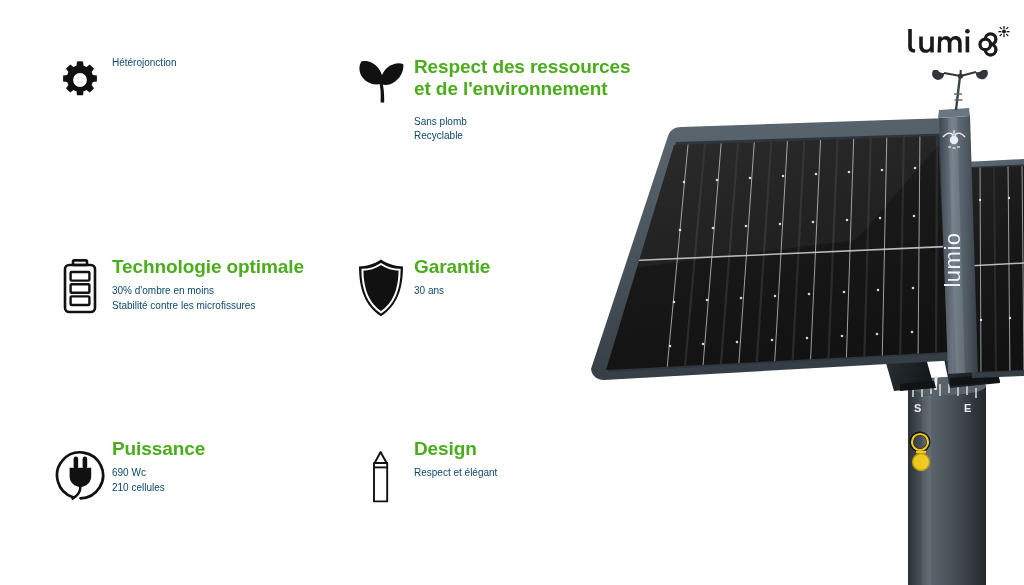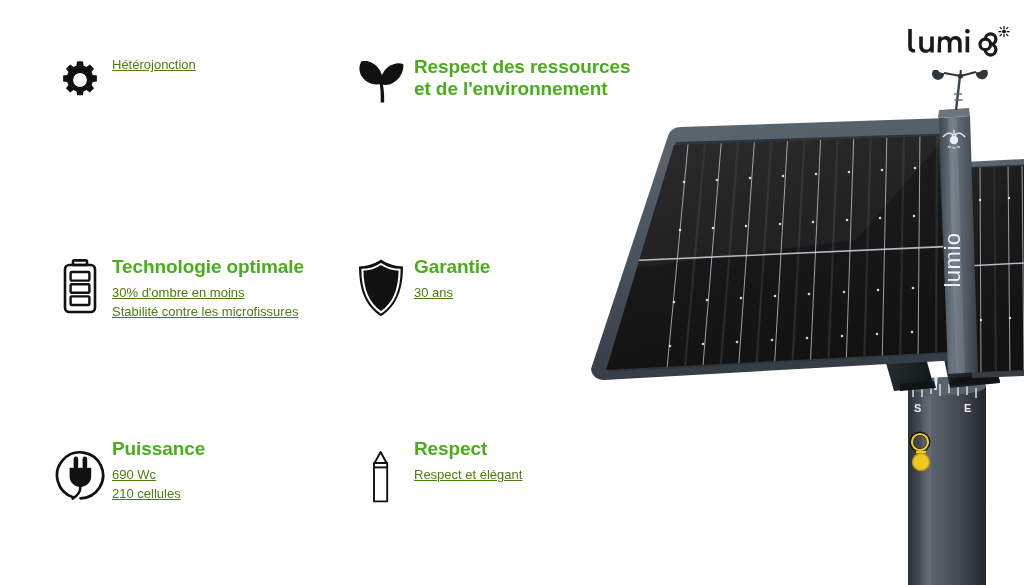--- a/index.html
+++ b/index.html
@@ -52,25 +52,24 @@
     margin: 0 0 6px 0;
     white-space: pre-line;
     letter-spacing: -0.1px;
   }
   .feature-lines {
     margin: 0;
     padding: 0;
     list-style: none;
   }
   .feature-lines li {
-    color: #4d7c0f;
-    font-size: 13px;
+    color: #0c4a6e;
+    font-size: 10px;
     line-height: 1.45;
     white-space: nowrap;
-    text-decoration: underline;
   }
 
   
   #feature-0 { left: 48px;  top: 56px;  width: 300px; }
   #feature-2 { left: 48px;  top: 256px; width: 310px; }
   #feature-4 { left: 48px;  top: 438px; width: 300px; justify-content: center; }
   
   #feature-1 { left: 348px; top: 56px;  width: 310px; }
   #feature-3 { left: 348px; top: 256px; width: 240px; }
   #feature-5 { left: 348px; top: 438px; width: 250px; }
@@ -179,20 +178,24 @@
                    C 33.9 29.3 28.6 29.9 25.3 27.9 Z"></path>
 
           <path d="M23.1 26.0 C 24.6 31.0 25.0 38.0 24.6 46.6 l3.6 0
                    C 28.4 37.6 27.6 30.4 26.1 25.2 Z"></path>
         </g>
       </svg>
     </div>
     <div class="feature-text">
       <h3 class="feature-title">Respect des ressources
 et de l'environnement</h3>
+      <ul class="feature-lines">
+        <li>Sans plomb</li>
+        <li>Recyclable</li>
+      </ul>
     </div>
   </div>
 
   <div class="feature" id="feature-2">
     <div class="feature-icon">
       <svg width="40" height="58" viewBox="0 0 40 58" aria-hidden="true">
         <g fill="none" stroke="#111111" stroke-width="2.6">
           <rect x="13.0" y="2.4" width="14" height="4.6" rx="1.3"></rect>
           <rect x="5.0" y="7.0" width="30" height="47" rx="4.2"></rect>
           <rect x="10.6" y="14.0" width="18.8" height="8.6" rx="1.1" stroke-width="2.4"></rect>
@@ -264,21 +267,21 @@
           <path d="M13.6 2.0 L19.6 13.0 L7.6 13.0 Z"></path>
 
           <path d="M7.0 13.0 h13.2"></path>
           <path d="M7.0 17.4 h13.2"></path>
 
           <path d="M7.0 13.0 h13.2 v38.4 h-13.2 z"></path>
         </g>
       </svg>
     </div>
     <div class="feature-text">
-      <h3 class="feature-title">Respect</h3>
+      <h3 class="feature-title">Design</h3>
       <ul class="feature-lines">
         <li>Respect et élégant</li>
       </ul>
     </div>
   </div>
 
   <div id="product-photo">
     <svg width="468" height="515" viewBox="0 0 468 515" aria-hidden="true">
       <defs>
         <linearGradient id="frameGrad" x1="0" y1="0" x2="0.2" y2="1">

